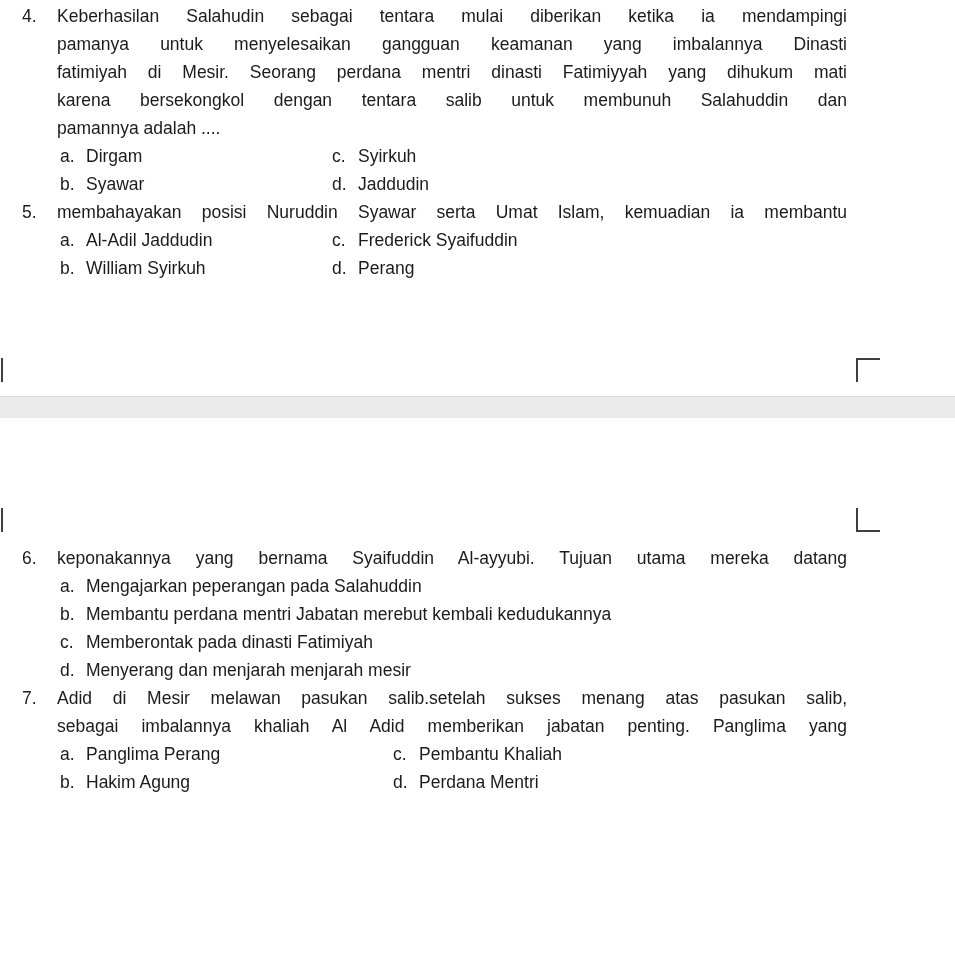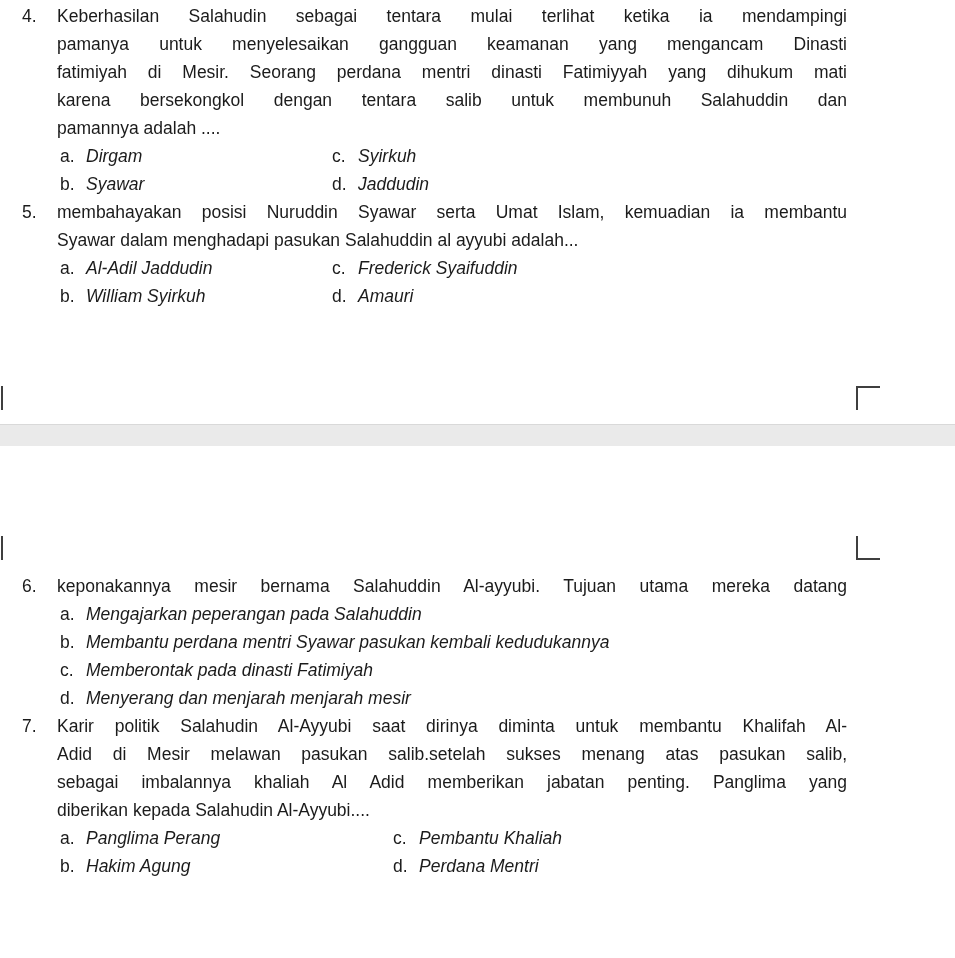--- a/index.html
+++ b/index.html
@@ -16,21 +16,21 @@
   .question { display: flex; padding-left: 22px; padding-right: 108px; }
   .qnum { flex: 0 0 35px; }
   .qbody { flex: 1; min-width: 0; }
 
   .qline.jline { text-align: justify; text-align-last: justify; }
   .qline.lastline { text-align: left; text-align-last: left; }
 
   .options { margin-left: 3px; }
   .opt { display: flex; }
   .letter { flex: 0 0 26px; }
-  .otext { flex: 1; font-style: italic; }
+  .otext { flex: 1; }
 
   .two-col { display: grid; grid-template-columns: 272px auto; }
   .two-col.wide { grid-template-columns: 333px auto; }
 
   
   .pb-space { position: relative; background: #ffffff; }
   .pb-space.top { height: 114px; }
   .pb-space.bottom { height: 126px; }
   .pb-band { height: 22px; background: #eaeaea; border-top: 1px solid #d9d9d9; }
 
@@ -42,22 +42,22 @@
   .pb-space.bottom .crop { top: 90px; }
 </style>
 </head>
 <body>
 
 <div class="doc">
 
   <section class="question">
     <div class="qnum">4.</div>
     <div class="qbody">
-      <div class="qline jline">Keberhasilan Salahudin sebagai tentara mulai terlihat ketika ia mendampingi</div>
-      <div class="qline jline">pamanya untuk menyelesaikan gangguan keamanan yang mengancam Dinasti</div>
+      <div class="qline jline">Keberhasilan Salahudin sebagai tentara mulai diberikan ketika ia mendampingi</div>
+      <div class="qline jline">pamanya untuk menyelesaikan gangguan keamanan yang imbalannya Dinasti</div>
       <div class="qline jline">fatimiyah di Mesir. Seorang perdana mentri dinasti Fatimiyyah yang dihukum mati</div>
       <div class="qline jline">karena bersekongkol dengan tentara salib untuk membunuh Salahuddin dan</div>
       <div class="qline lastline">pamannya adalah ....</div>
       <div class="options two-col">
         <div class="opt">
           <span class="letter">a.</span>
           <span class="otext">Dirgam</span>
         </div>
         <div class="opt">
           <span class="letter">c.</span>
@@ -72,86 +72,83 @@
           <span class="otext">Jaddudin</span>
         </div>
       </div>
     </div>
   </section>
 
   <section class="question">
     <div class="qnum">5.</div>
     <div class="qbody">
       <div class="qline jline">membahayakan posisi Nuruddin Syawar serta Umat Islam, kemuadian ia membantu</div>
-      <div class="qline lastline">Syawar dalam menghadapi pasukan Salahuddin al ayyubi adalah...</div>
       <div class="options two-col">
         <div class="opt">
           <span class="letter">a.</span>
           <span class="otext">Al-Adil Jaddudin</span>
         </div>
         <div class="opt">
           <span class="letter">c.</span>
           <span class="otext">Frederick Syaifuddin</span>
         </div>
         <div class="opt">
           <span class="letter">b.</span>
           <span class="otext">William Syirkuh</span>
         </div>
         <div class="opt">
           <span class="letter">d.</span>
-          <span class="otext">Amauri</span>
+          <span class="otext">Perang</span>
         </div>
       </div>
     </div>
   </section>
 
   <div class="pagebreak">
     <div class="pb-space top">
       <div class="crop v-left"></div>
       <div class="crop corner-br"></div>
     </div>
     <div class="pb-band"></div>
     <div class="pb-space bottom">
       <div class="crop v-left"></div>
       <div class="crop corner-tr"></div>
     </div>
   </div>
 
   <section class="question">
     <div class="qnum">6.</div>
     <div class="qbody">
-      <div class="qline jline">keponakannya mesir bernama Salahuddin Al-ayyubi. Tujuan utama mereka datang</div>
+      <div class="qline jline">keponakannya yang bernama Syaifuddin Al-ayyubi. Tujuan utama mereka datang</div>
       <div class="options single">
         <div class="opt">
           <span class="letter">a.</span>
           <span class="otext">Mengajarkan peperangan pada Salahuddin</span>
         </div>
         <div class="opt">
           <span class="letter">b.</span>
-          <span class="otext">Membantu perdana mentri Syawar pasukan kembali kedudukannya</span>
+          <span class="otext">Membantu perdana mentri Jabatan merebut kembali kedudukannya</span>
         </div>
         <div class="opt">
           <span class="letter">c.</span>
           <span class="otext">Memberontak pada dinasti Fatimiyah</span>
         </div>
         <div class="opt">
           <span class="letter">d.</span>
           <span class="otext">Menyerang dan menjarah menjarah mesir</span>
         </div>
       </div>
     </div>
   </section>
 
   <section class="question">
     <div class="qnum">7.</div>
     <div class="qbody">
-      <div class="qline jline">Karir politik Salahudin Al-Ayyubi saat dirinya diminta untuk membantu Khalifah Al-</div>
       <div class="qline jline">Adid di Mesir melawan pasukan salib.setelah sukses menang atas pasukan salib,</div>
       <div class="qline jline">sebagai imbalannya khaliah Al Adid memberikan jabatan penting. Panglima yang</div>
-      <div class="qline lastline">diberikan kepada Salahudin Al-Ayyubi....</div>
       <div class="options two-col wide">
         <div class="opt">
           <span class="letter">a.</span>
           <span class="otext">Panglima Perang</span>
         </div>
         <div class="opt">
           <span class="letter">c.</span>
           <span class="otext">Pembantu Khaliah</span>
         </div>
         <div class="opt">

